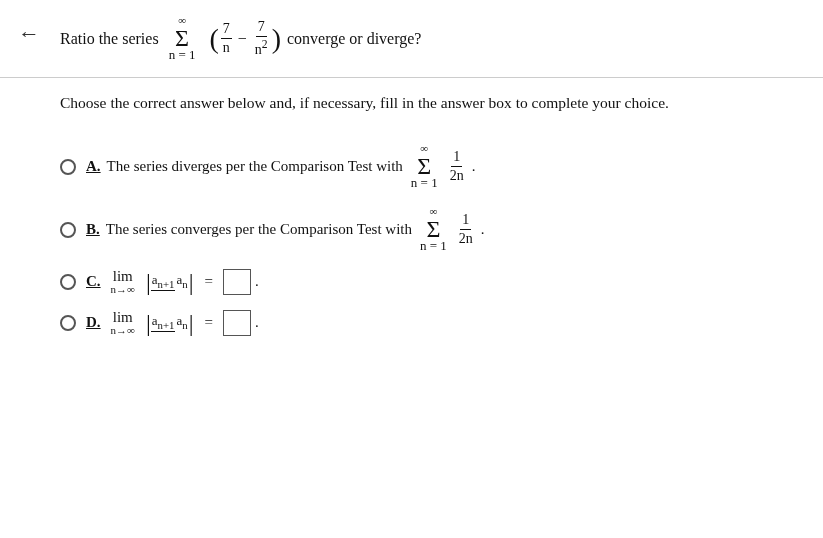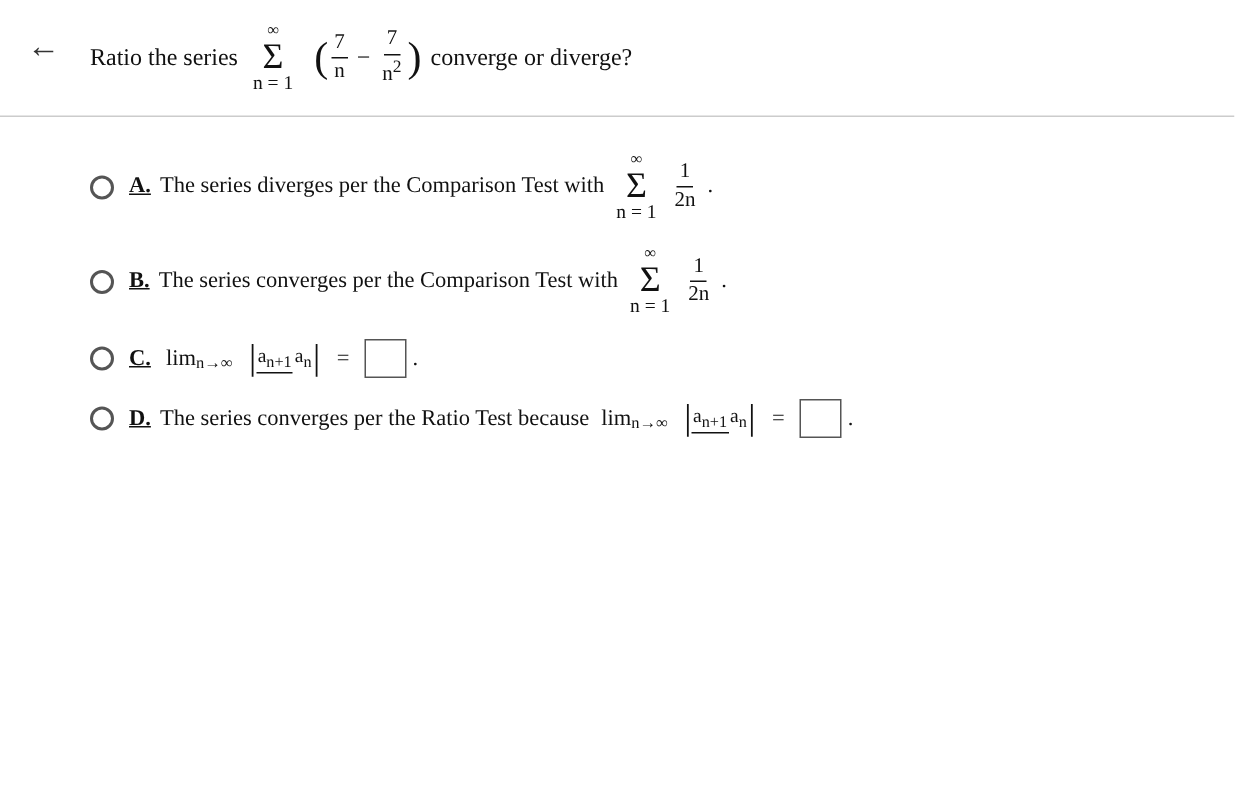--- a/index.html
+++ b/index.html
@@ -131,21 +131,22 @@
       height: 26px;
       border: 1px solid #555;
       display: inline-block;
       vertical-align: middle;
       margin-left: 2px;
     }
 
     
     .lim-wrapper {
       display: inline-flex;
-      align-items: flex-end;
+      flex-direction: column;
+      align-items: center;
       margin: 0 4px;
       vertical-align: middle;
     }
 
     .lim-top {
       font-size: 15px;
     }
 
     .lim-bottom {
       font-size: 11px;
@@ -247,20 +248,23 @@
           <span class="frac-num">7</span>
           <span class="frac-den">n<sup>2</sup></span>
         </span>
         <span class="big-paren">)</span>
       </span>
 
       <span>converge or diverge?</span>
     </div>
   </div>
 
+  <div class="instructions-section">
+    <span>Choose the correct answer below and, if necessary, fill in the answer box to complete your choice.</span>
+  </div>
 
   <div class="choices-section">
 
     <div class="choice-row">
       <span class="radio-circle"></span>
       <span class="choice-text">
         <span class="choice-label">A.</span>
         <span>The series diverges per the Comparison Test with</span>
 
         <span class="sigma-inline">
@@ -320,21 +324,20 @@
         <span class="equals-sign">=</span>
         <span class="answer-box"></span>
         <span>.</span>
       </span>
     </div>
 
     <div class="choice-row">
       <span class="radio-circle"></span>
       <span class="choice-text">
         <span class="choice-label">D.</span>
-        <span>The series converges per the Ratio Test because</span>
 
         <span class="lim-wrapper">
           <span class="lim-top">lim</span>
           <span class="lim-bottom">n→∞</span>
         </span>
 
         <span class="abs-frac-wrapper">
           <span class="abs-bar">|</span>
           <span class="frac-inline">
             <span class="frac-num">a<sub>n+1</sub></span>

